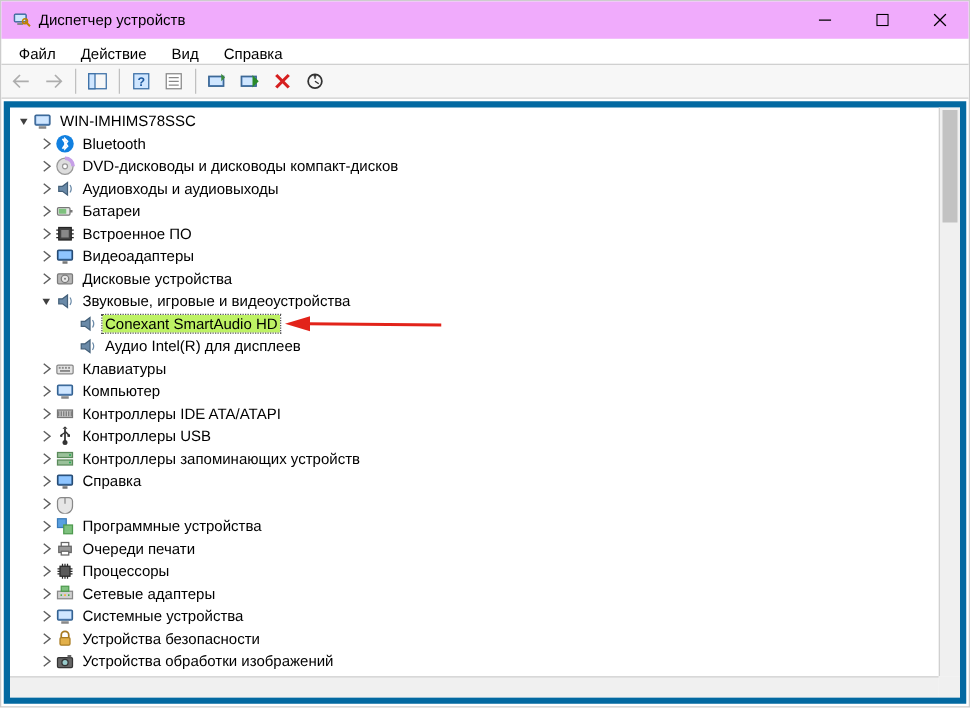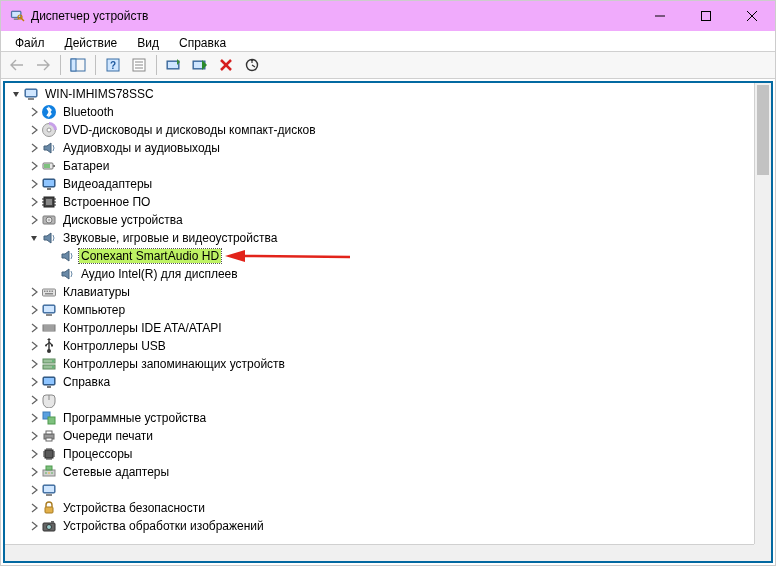--- a/index.html
+++ b/index.html
@@ -50,21 +50,21 @@
     display:flex; align-items:center; justify-content:center;
     border:1px solid transparent;
   }
   .tsep { width:1px; height:20px; background:#c0c0c0; margin:0 3px; }
   .tbtn svg { display:block; }
   .tbtn.disabled { opacity:.45; }
   
   .tree-wrap {
     position:absolute;
     top: 80px; left:2px; right:2px; bottom:2px;
-    border:2px solid #0369a1;
+    border:5px solid #0369a1;
     background:#fff;
     overflow: hidden;
   }
   .tree-scroll {
     position:absolute; inset:0 17px 17px 0;
     overflow:hidden;
     padding: 2px 0;
   }
   .vscrollbar {
     position:absolute; top:0; right:0; bottom:17px; width:17px;
@@ -413,38 +413,38 @@
     </div>
 
     <div class="row indent-1">
       <span class="twisty">
           <svg width="10" height="10">
             <path d="M3 1 L8 5 L3 9" fill="none" stroke="#606060" stroke-width="1.2"></path>
           </svg>
         </span>
       <span class="icon">
           <svg width="16" height="16">
+            <use href="#i-chip"></use>
+          </svg>
+        </span>
+      <span class="label">Встроенное ПО</span>
+    </div>
+
+    <div class="row indent-1">
+      <span class="twisty">
+          <svg width="10" height="10">
+            <path d="M3 1 L8 5 L3 9" fill="none" stroke="#606060" stroke-width="1.2"></path>
+          </svg>
+        </span>
+      <span class="icon">
+          <svg width="16" height="16">
             <use href="#i-display"></use>
           </svg>
         </span>
       <span class="label">Видеоадаптеры</span>
-    </div>
-
-    <div class="row indent-1">
-      <span class="twisty">
-          <svg width="10" height="10">
-            <path d="M3 1 L8 5 L3 9" fill="none" stroke="#606060" stroke-width="1.2"></path>
-          </svg>
-        </span>
-      <span class="icon">
-          <svg width="16" height="16">
-            <use href="#i-chip"></use>
-          </svg>
-        </span>
-      <span class="label">Встроенное ПО</span>
     </div>
 
     <div class="row indent-1">
       <span class="twisty">
           <svg width="10" height="10">
             <path d="M3 1 L8 5 L3 9" fill="none" stroke="#606060" stroke-width="1.2"></path>
           </svg>
         </span>
       <span class="icon">
           <svg width="16" height="16">
@@ -645,20 +645,21 @@
       <span class="twisty">
           <svg width="10" height="10">
             <path d="M3 1 L8 5 L3 9" fill="none" stroke="#606060" stroke-width="1.2"></path>
           </svg>
         </span>
       <span class="icon">
           <svg width="16" height="16">
             <use href="#i-system"></use>
           </svg>
         </span>
+      <span class="label">Системные устройства</span>
     </div>
 
 
     <div class="row indent-1">
       <span class="twisty">
           <svg width="10" height="10">
             <path d="M3 1 L8 5 L3 9" fill="none" stroke="#606060" stroke-width="1.2"></path>
           </svg>
         </span>
       <span class="icon">

